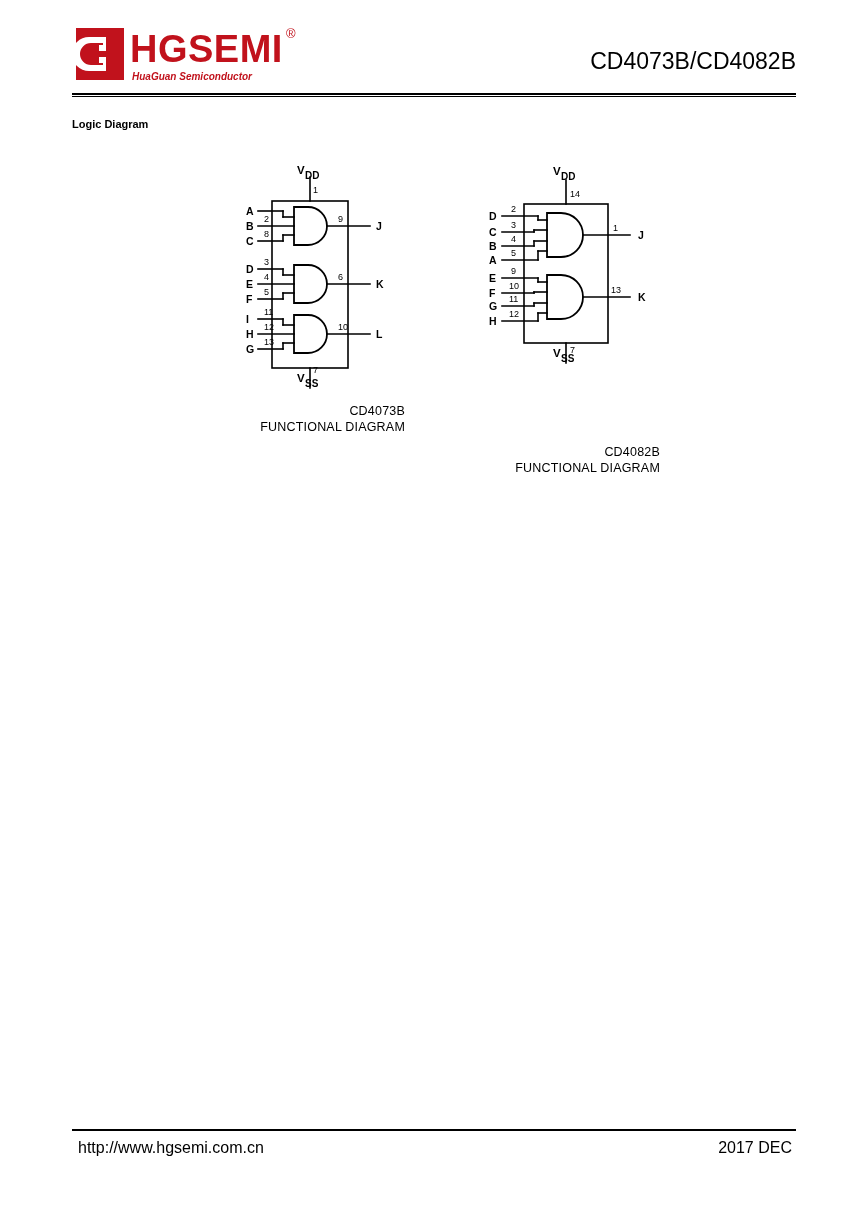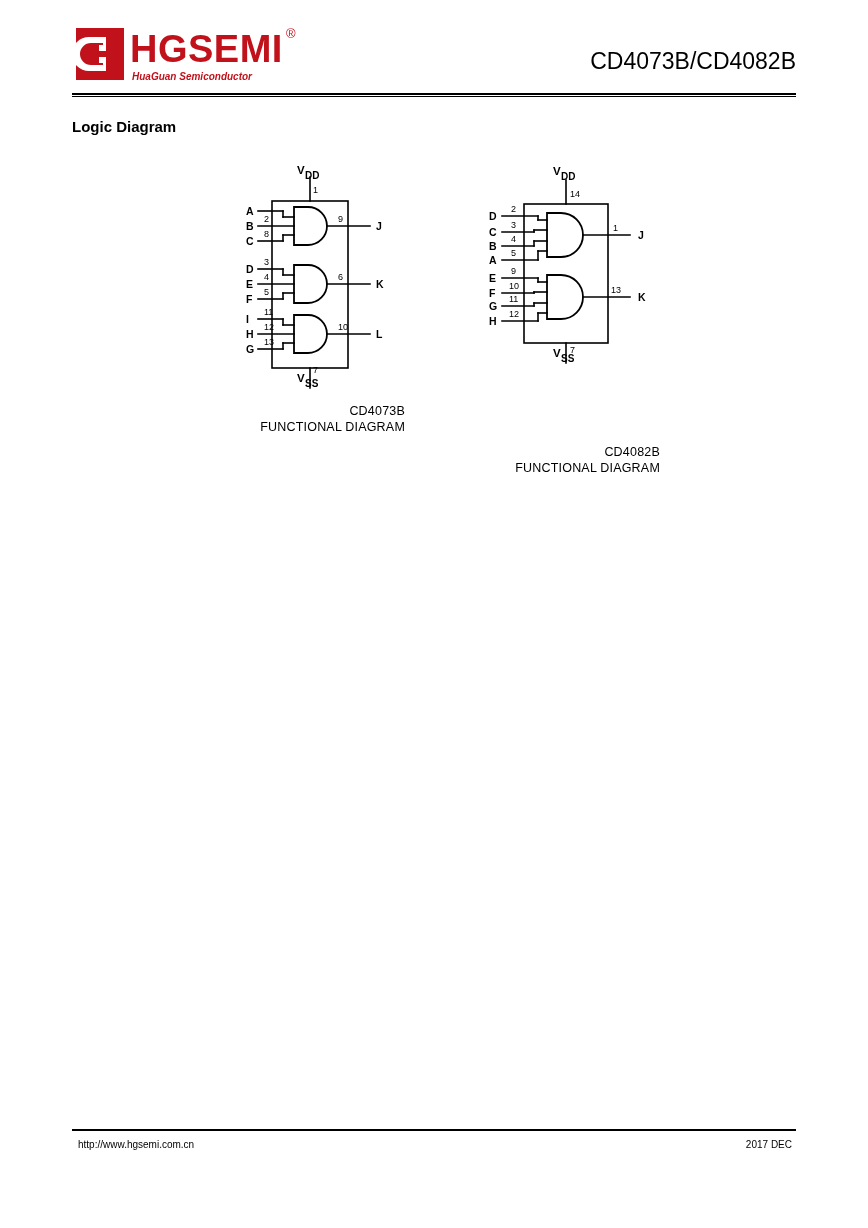--- a/index.html
+++ b/index.html
@@ -87,21 +87,21 @@
     border-top: 2px solid #000;
     border-bottom: 1px solid #000;
     box-sizing: border-box;
   }
 
   
   .section-heading {
     position: absolute;
     left: 72px;
     top: 118px;
-    font-size: 15px;
+    font-size: 11px;
     font-weight: bold;
   }
 
   
   .diagrams {
     position: absolute;
     left: 0;
     top: 160px;
     width: 868px;
     height: 290px;
@@ -131,21 +131,21 @@
     width: 724px;
     height: 0;
     border-top: 2px solid #000;
   }
   .footer {
     position: absolute;
     left: 72px;
     top: 1139px;
     width: 724px;
     height: 20px;
-    font-size: 10px;
+    font-size: 16px;
   }
   .footer-left { position: absolute; left: 6px; top: 0; }
   .footer-center { position: absolute; left: 0; top: 0; width: 724px; text-align: center; }
   .footer-right { position: absolute; right: 4px; top: 0; }
 
   svg text { font-family: "Liberation Sans", sans-serif; }
 </style>
 </head>
 <body>
 

